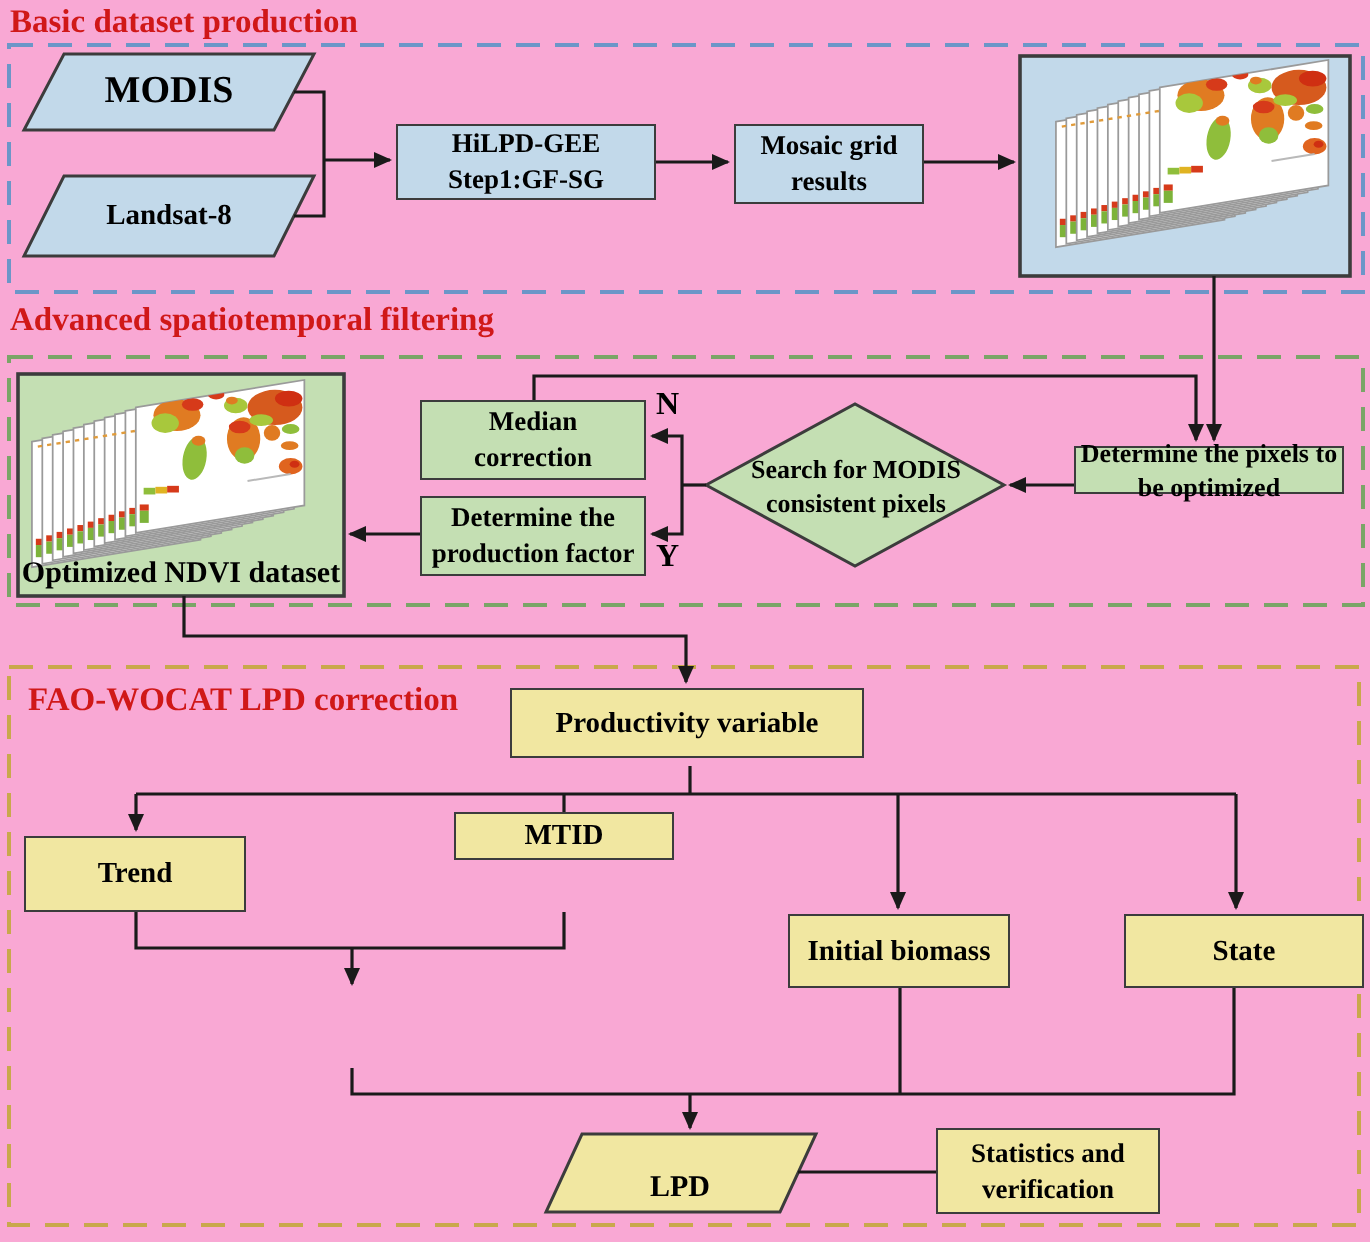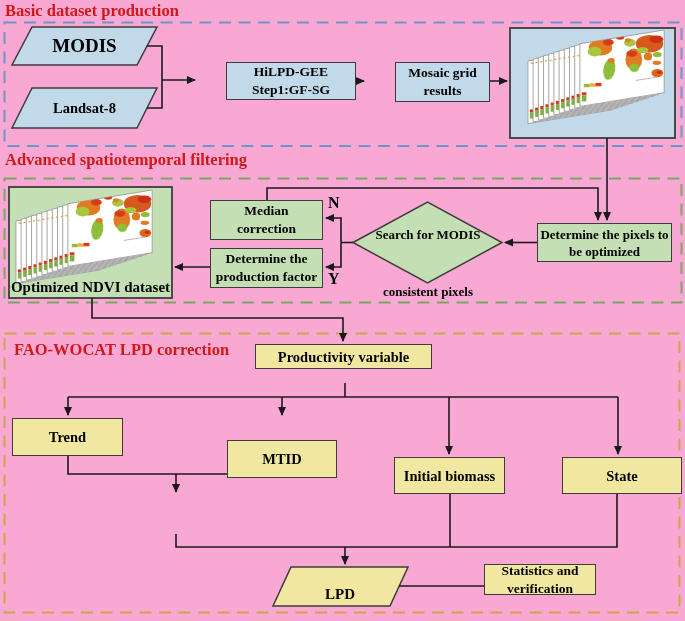--- a/index.html
+++ b/index.html
@@ -8,26 +8,26 @@
     --title-red:#d01818; --line:#1a1a1a; --node-border:#3c3c3c;
   }
   html,body{margin:0;padding:0;background:#fff;}
   #fig{position:relative;width:685px;height:621px;background:#f9a8d4;overflow:hidden;
        font-family:"Liberation Serif","DejaVu Serif",serif;padding-left:19px;}
   #wires{position:absolute;left:0;top:0;width:685px;height:621px;}
   .sec-title{position:absolute;font-weight:bold;font-size:16.5px;color:var(--title-red);
              white-space:nowrap;z-index:3;}
   .node{position:absolute;display:flex;flex-direction:column;align-items:center;justify-content:center;
         border:1.5px solid var(--node-border);box-sizing:border-box;z-index:2;}
-  .blue{background:var(--blue-fill);margin-left:28px;} .green{background:var(--green-fill);} .yellow{background:var(--yellow-fill);}
+  .blue{background:var(--blue-fill);} .green{background:var(--green-fill);} .yellow{background:var(--yellow-fill);}
   .lbl{font-weight:bold;font-size:13.5px;color:#000;line-height:18px;white-space:nowrap;text-align:center;}
   .ghost{position:absolute;display:flex;align-items:center;justify-content:center;z-index:3;background:transparent;border:none;}
   .dataset-label{position:absolute;text-align:center;font-weight:bold;font-size:15px;z-index:3;white-space:nowrap;}
   .branch{position:absolute;font-weight:bold;font-size:16px;z-index:3;}
-  .diamond-lbl .lbl{font-size:13px;line-height:17px;margin-top:40px;}
+  .diamond-lbl .lbl{font-size:13px;line-height:17px;}
 </style>
 </head>
 <body>
 
 <div id="fig">
 
   <svg id="wires" viewBox="0 0 685 621" xmlns="http://www.w3.org/2000/svg">
     <defs>
       <marker id="ah" markerWidth="10" markerHeight="9" refX="8" refY="4" orient="auto" markerUnits="userSpaceOnUse">
         <path d="M0,0 L9,4 L0,8 Z" fill="#1a1a1a"></path>
@@ -148,43 +148,43 @@
     <span class="lbl">correction</span>
   </div>
   <div class="node green" style="left:210px;top:248px;width:113px;height:40px">
     <span class="lbl">Determine the</span>
     <span class="lbl">production factor</span>
   </div>
   <div class="ghost diamond-lbl" style="left:358px;top:206px;width:140px;height:73px;flex-direction:column">
     <span class="lbl">Search for MODIS</span>
     <span class="lbl">consistent pixels</span>
   </div>
-  <div class="node green" style="left:537px;top:223px;width:135px;height:39px">
+  <div class="node green" style="left:537px;top:223px;width:135px;height:24px">
     <span class="lbl" style="font-size:13px;line-height:17px">Determine the pixels to</span>
     <span class="lbl" style="font-size:13px;line-height:17px">be optimized</span>
   </div>
   <div class="branch" style="left:328px;top:194px">N</div>
   <div class="branch" style="left:328px;top:270px">Y</div>
 
-  <div class="node yellow" style="left:255px;top:344px;width:177px;height:25px">
+  <div class="node yellow" style="left:255px;top:344px;width:177px;height:35px">
     <span class="lbl" style="font-size:14.5px">Productivity variable</span>
   </div>
   <div class="node yellow" style="left:12px;top:418px;width:111px;height:38px">
     <span class="lbl" style="font-size:14.5px">Trend</span>
   </div>
-  <div class="node yellow" style="left:227px;top:440px;width:110px;height:38px">
+  <div class="node yellow" style="left:227px;top:406px;width:110px;height:24px">
     <span class="lbl" style="font-size:14.5px">MTID</span>
   </div>
   <div class="node yellow" style="left:394px;top:457px;width:111px;height:37px">
     <span class="lbl" style="font-size:14.5px">Initial biomass</span>
   </div>
   <div class="node yellow" style="left:562px;top:457px;width:120px;height:37px">
     <span class="lbl" style="font-size:14.5px">State</span>
   </div>
   <div class="ghost" style="left:280px;top:567px;width:120px;height:54px">
     <span class="lbl" style="font-size:15px">LPD</span>
   </div>
-  <div class="node yellow" style="left:484px;top:564px;width:112px;height:31px">
+  <div class="node yellow" style="left:468px;top:564px;width:112px;height:43px">
     <span class="lbl">Statistics and</span>
     <span class="lbl">verification</span>
   </div>
 
 </div>
 
 </body></html>

